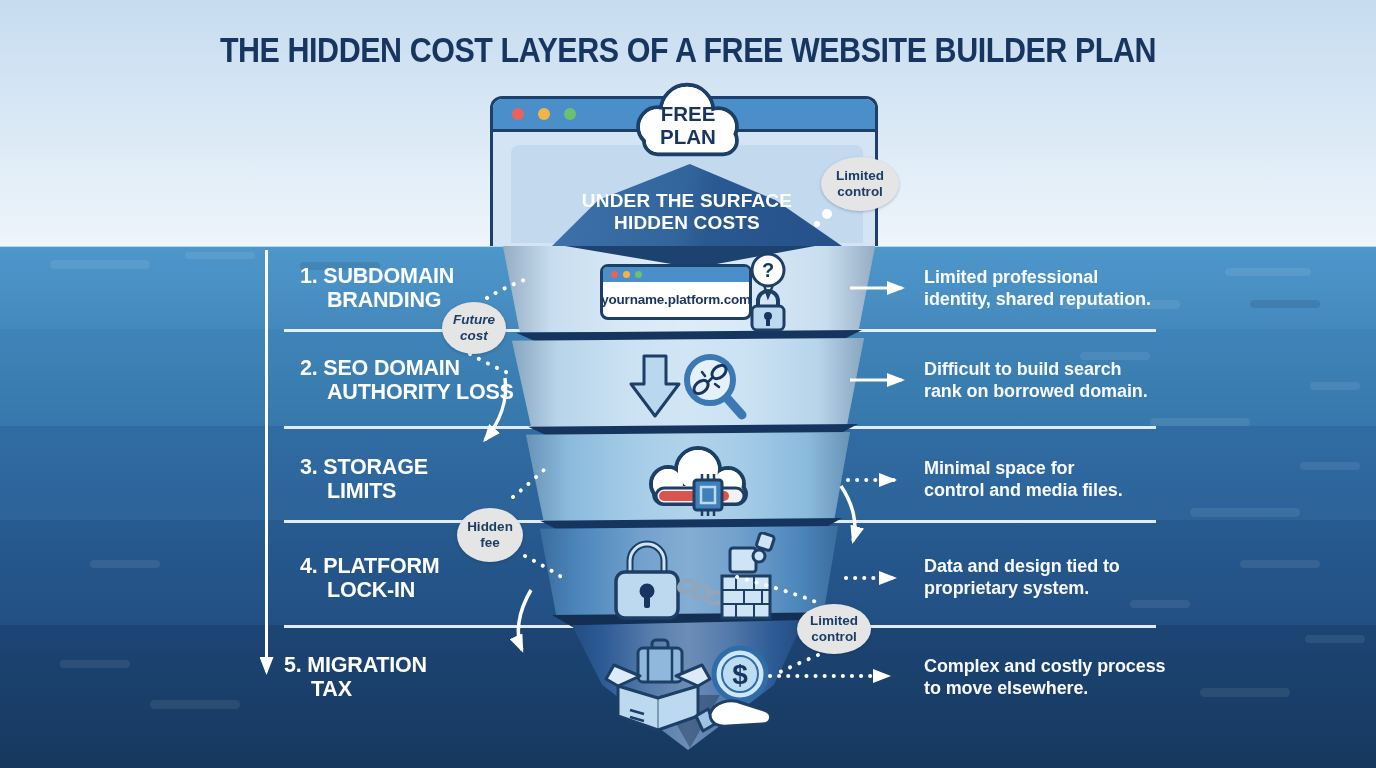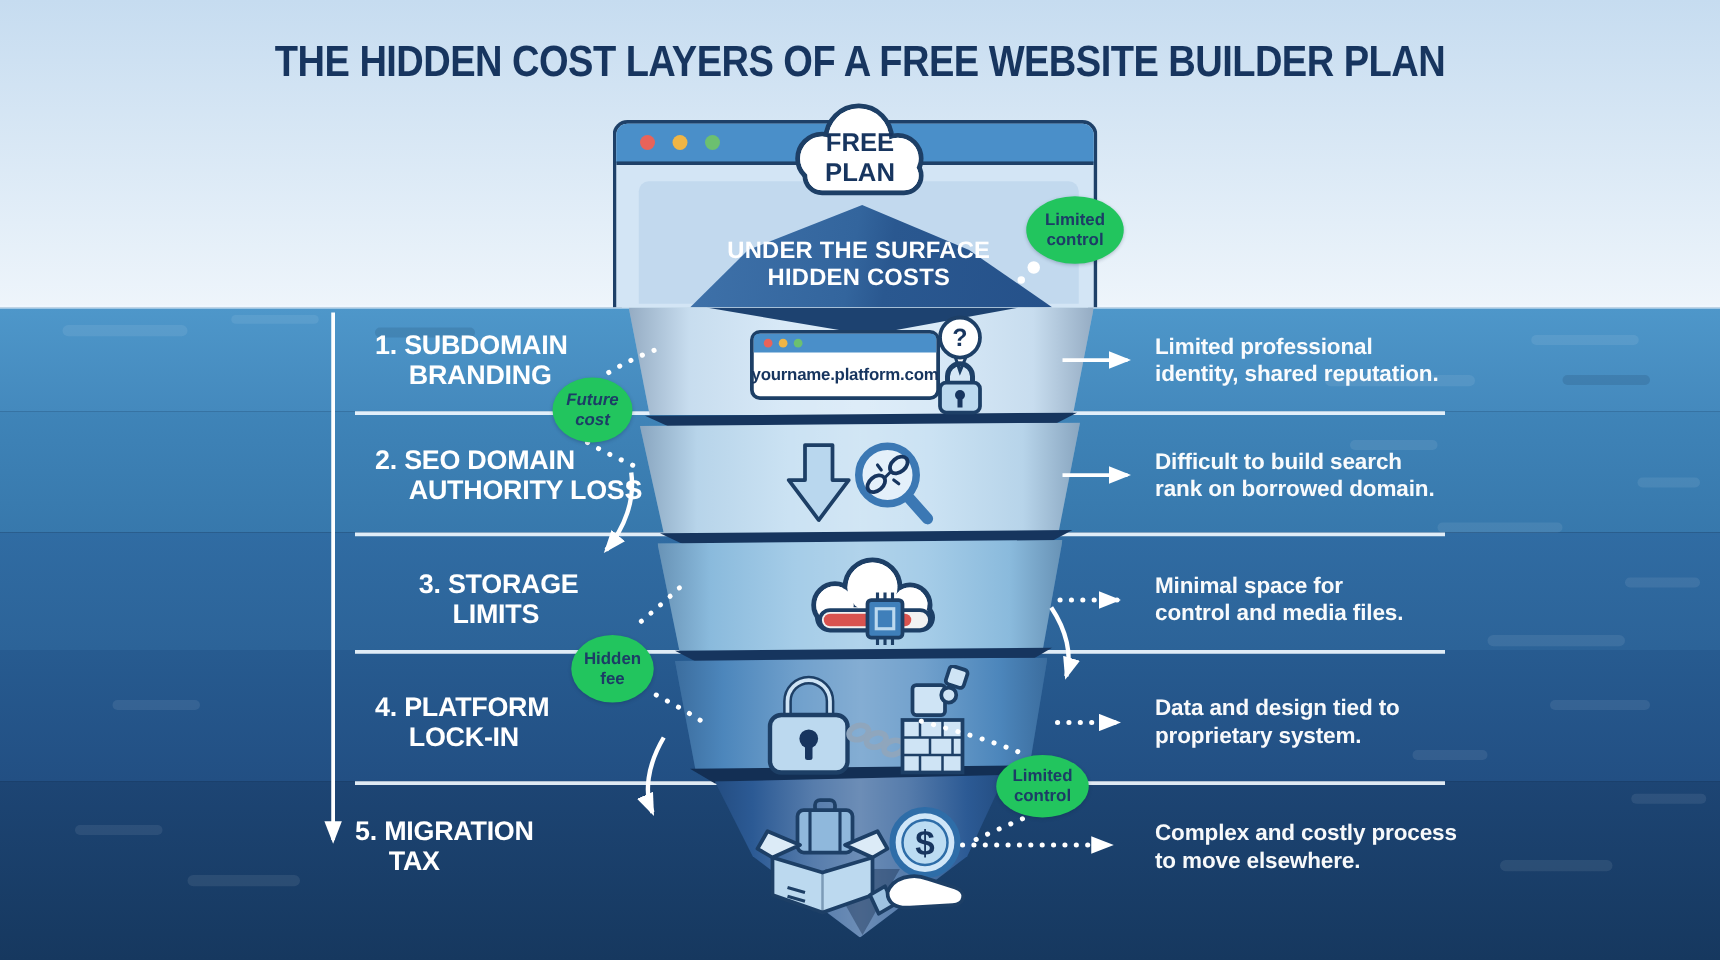--- a/index.html
+++ b/index.html
@@ -59,21 +59,21 @@
   .mini-browser{left:600px;top:264px;width:152px;height:56px;background:#ffffff;border:3px solid #1d3f66;
                 border-radius:8px;z-index:6;box-sizing:border-box;}
   .mini-header{position:absolute;left:0;top:0;right:0;height:15px;background:#4a8fc9;border-radius:4px 4px 0 0;}
   .mini-dot{position:absolute;top:4px;width:7px;height:7px;border-radius:50%;}
   .mini-url{position:absolute;left:0;top:15px;right:0;bottom:0;display:flex;align-items:center;justify-content:center;
             font-size:13.5px;font-weight:bold;color:#17355f;letter-spacing:-0.2px;}
   
   .layer-label{color:#fff;font-weight:bold;font-size:21.5px;line-height:24px;z-index:8;letter-spacing:-0.2px;}
   .layer-label .l2{padding-left:27px;}
   .layer-desc{color:#fff;font-weight:bold;font-size:18px;line-height:22px;z-index:8;opacity:0.97;letter-spacing:-0.1px;}
-  .bubble{background:#22c55e;border-radius:50%;display:flex;align-items:center;justify-content:center;
+  .bubble{background:#e5e5e5;border-radius:50%;display:flex;align-items:center;justify-content:center;
           text-align:center;color:#1c3d66;font-weight:bold;font-size:13.5px;line-height:16px;z-index:8;
           box-shadow:0 1px 3px rgba(10,30,60,0.25);}
   .bubble span{width:56px;}
   .overlay{left:0;top:0;z-index:7;}
 </style>
 </head>
 <body>
 
 <div class="stage">
 
@@ -288,21 +288,21 @@
   </div>
 
   <div class="abs layer-label" style="left:300px;top:264px;">
     <div>1. SUBDOMAIN</div>
     <div class="l2">BRANDING</div>
   </div>
   <div class="abs layer-label" style="left:300px;top:356px;">
     <div>2. SEO DOMAIN</div>
     <div class="l2">AUTHORITY LOSS</div>
   </div>
-  <div class="abs layer-label" style="left:300px;top:455px;margin-left:35px;">
+  <div class="abs layer-label" style="left:300px;top:455px;">
     <div>3. STORAGE</div>
     <div class="l2">LIMITS</div>
   </div>
   <div class="abs layer-label" style="left:300px;top:554px;">
     <div>4. PLATFORM</div>
     <div class="l2">LOCK-IN</div>
   </div>
   <div class="abs layer-label" style="left:284px;top:653px;">
     <div>5. MIGRATION</div>
     <div class="l2">TAX</div>

